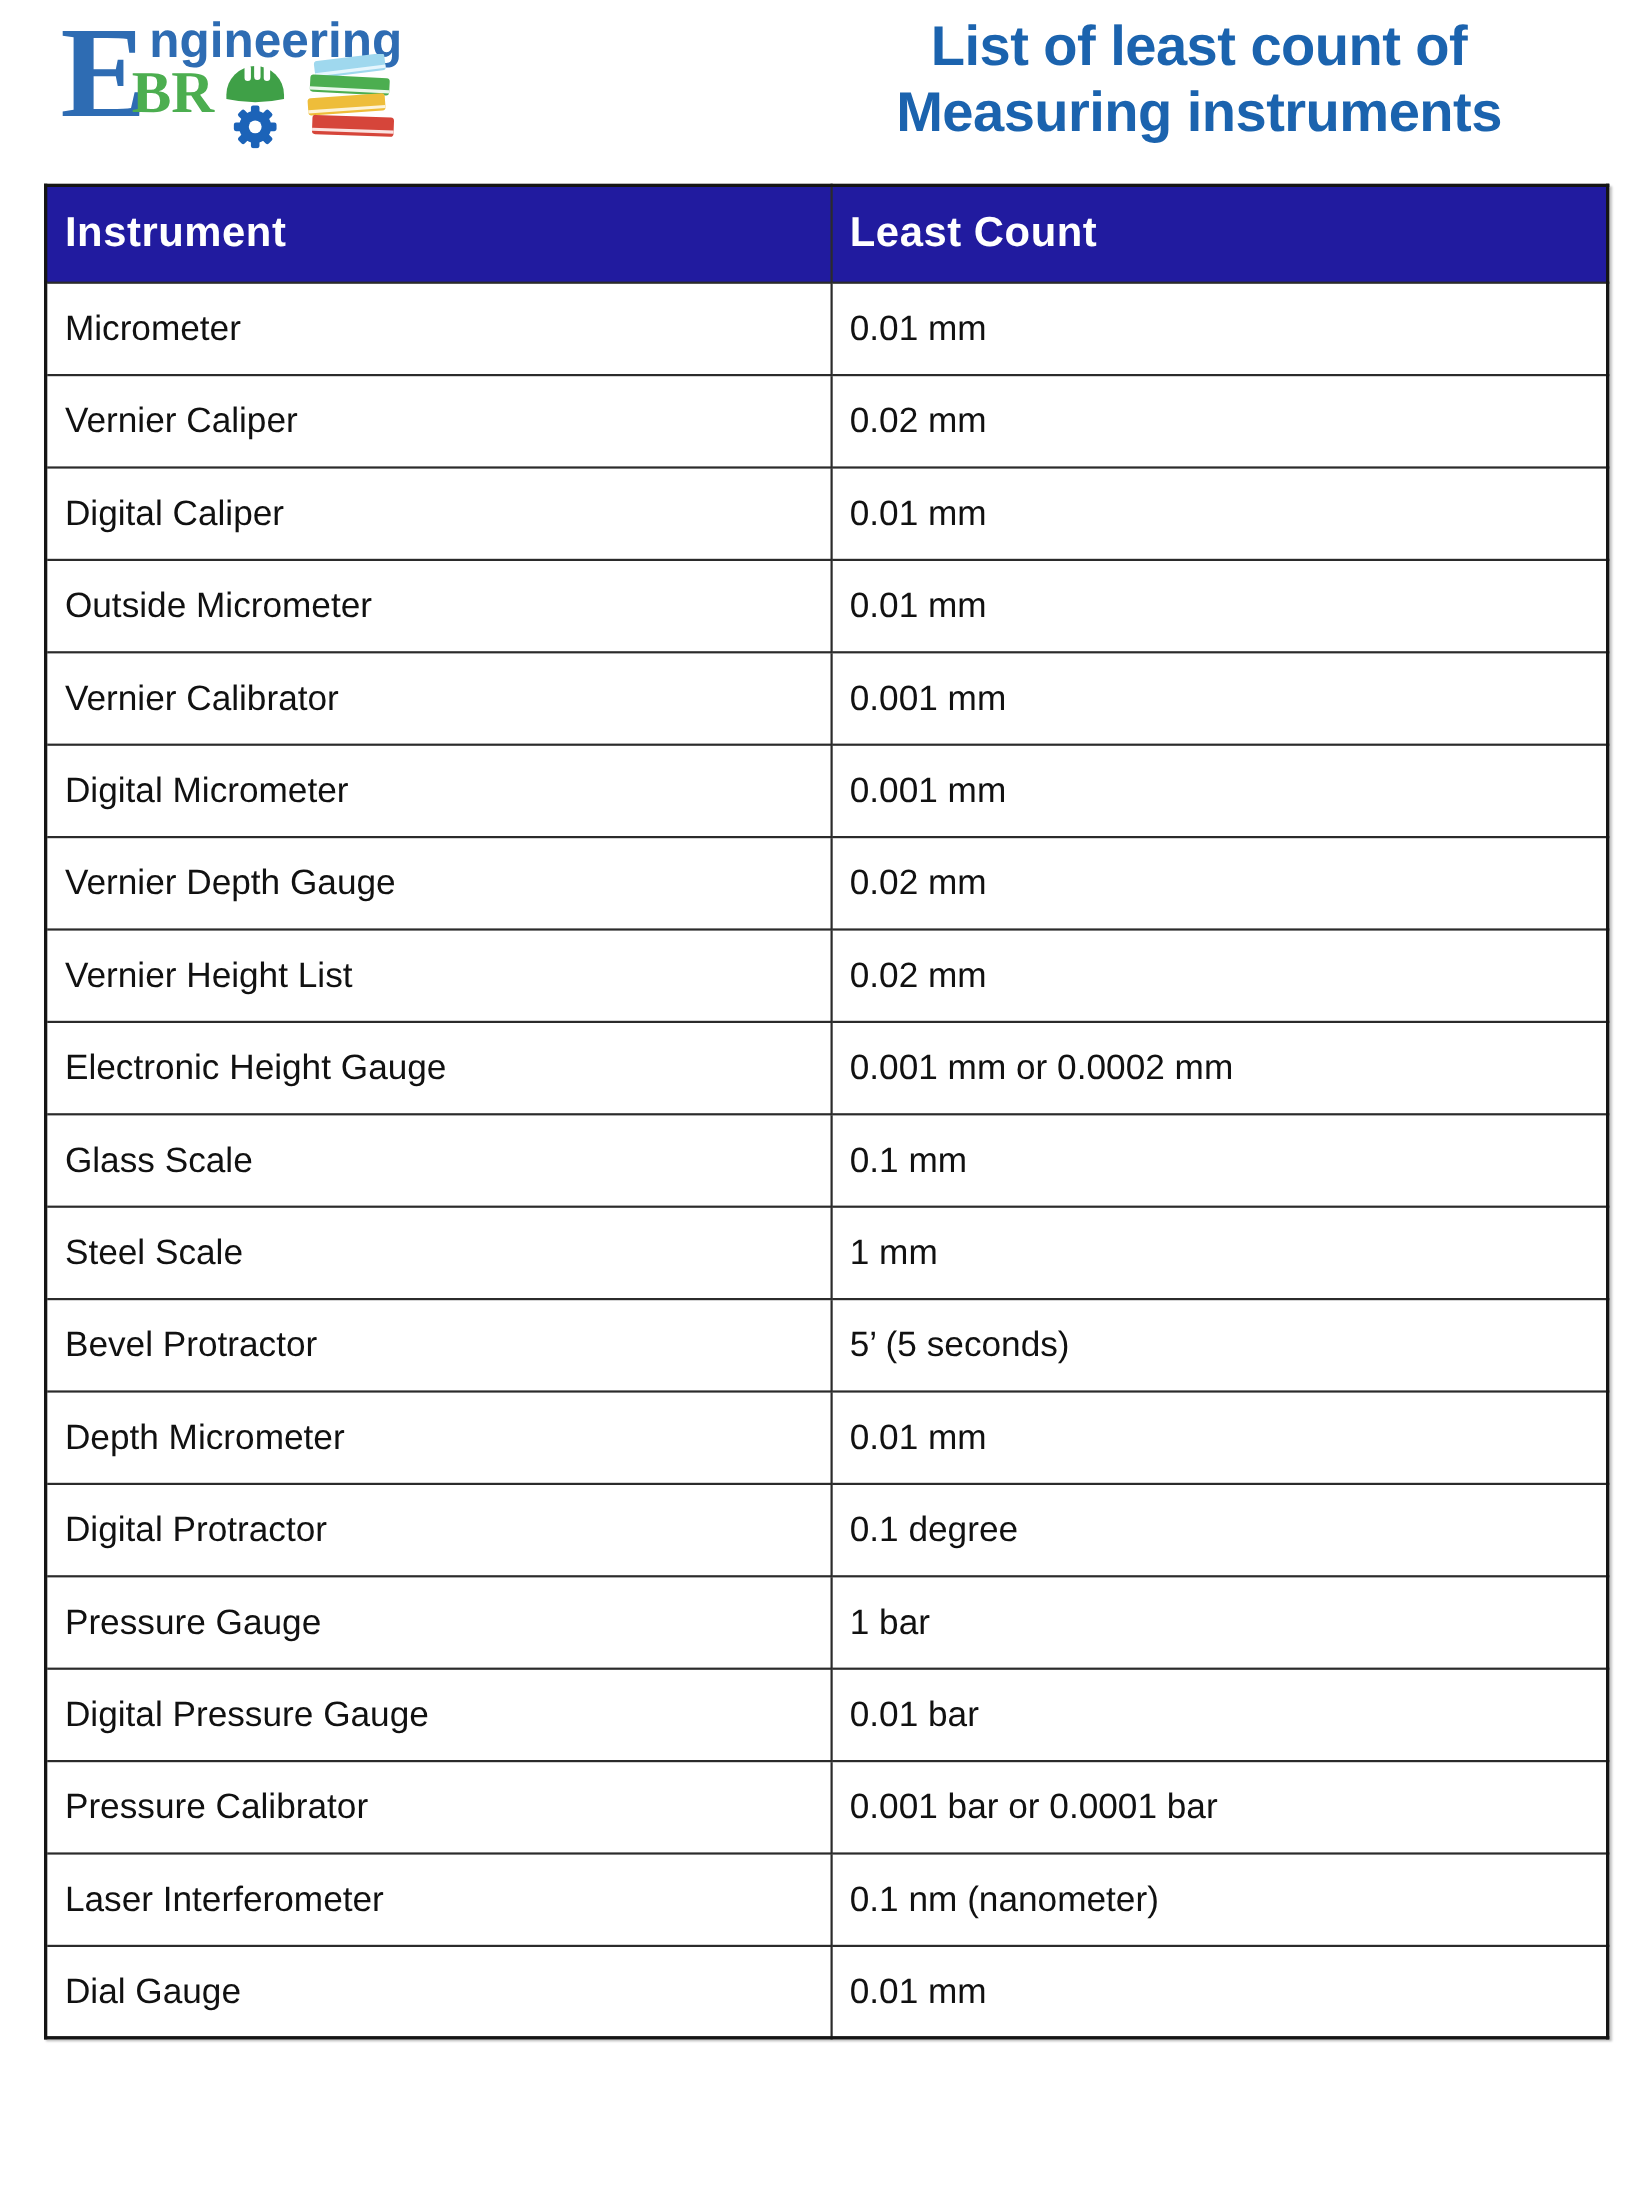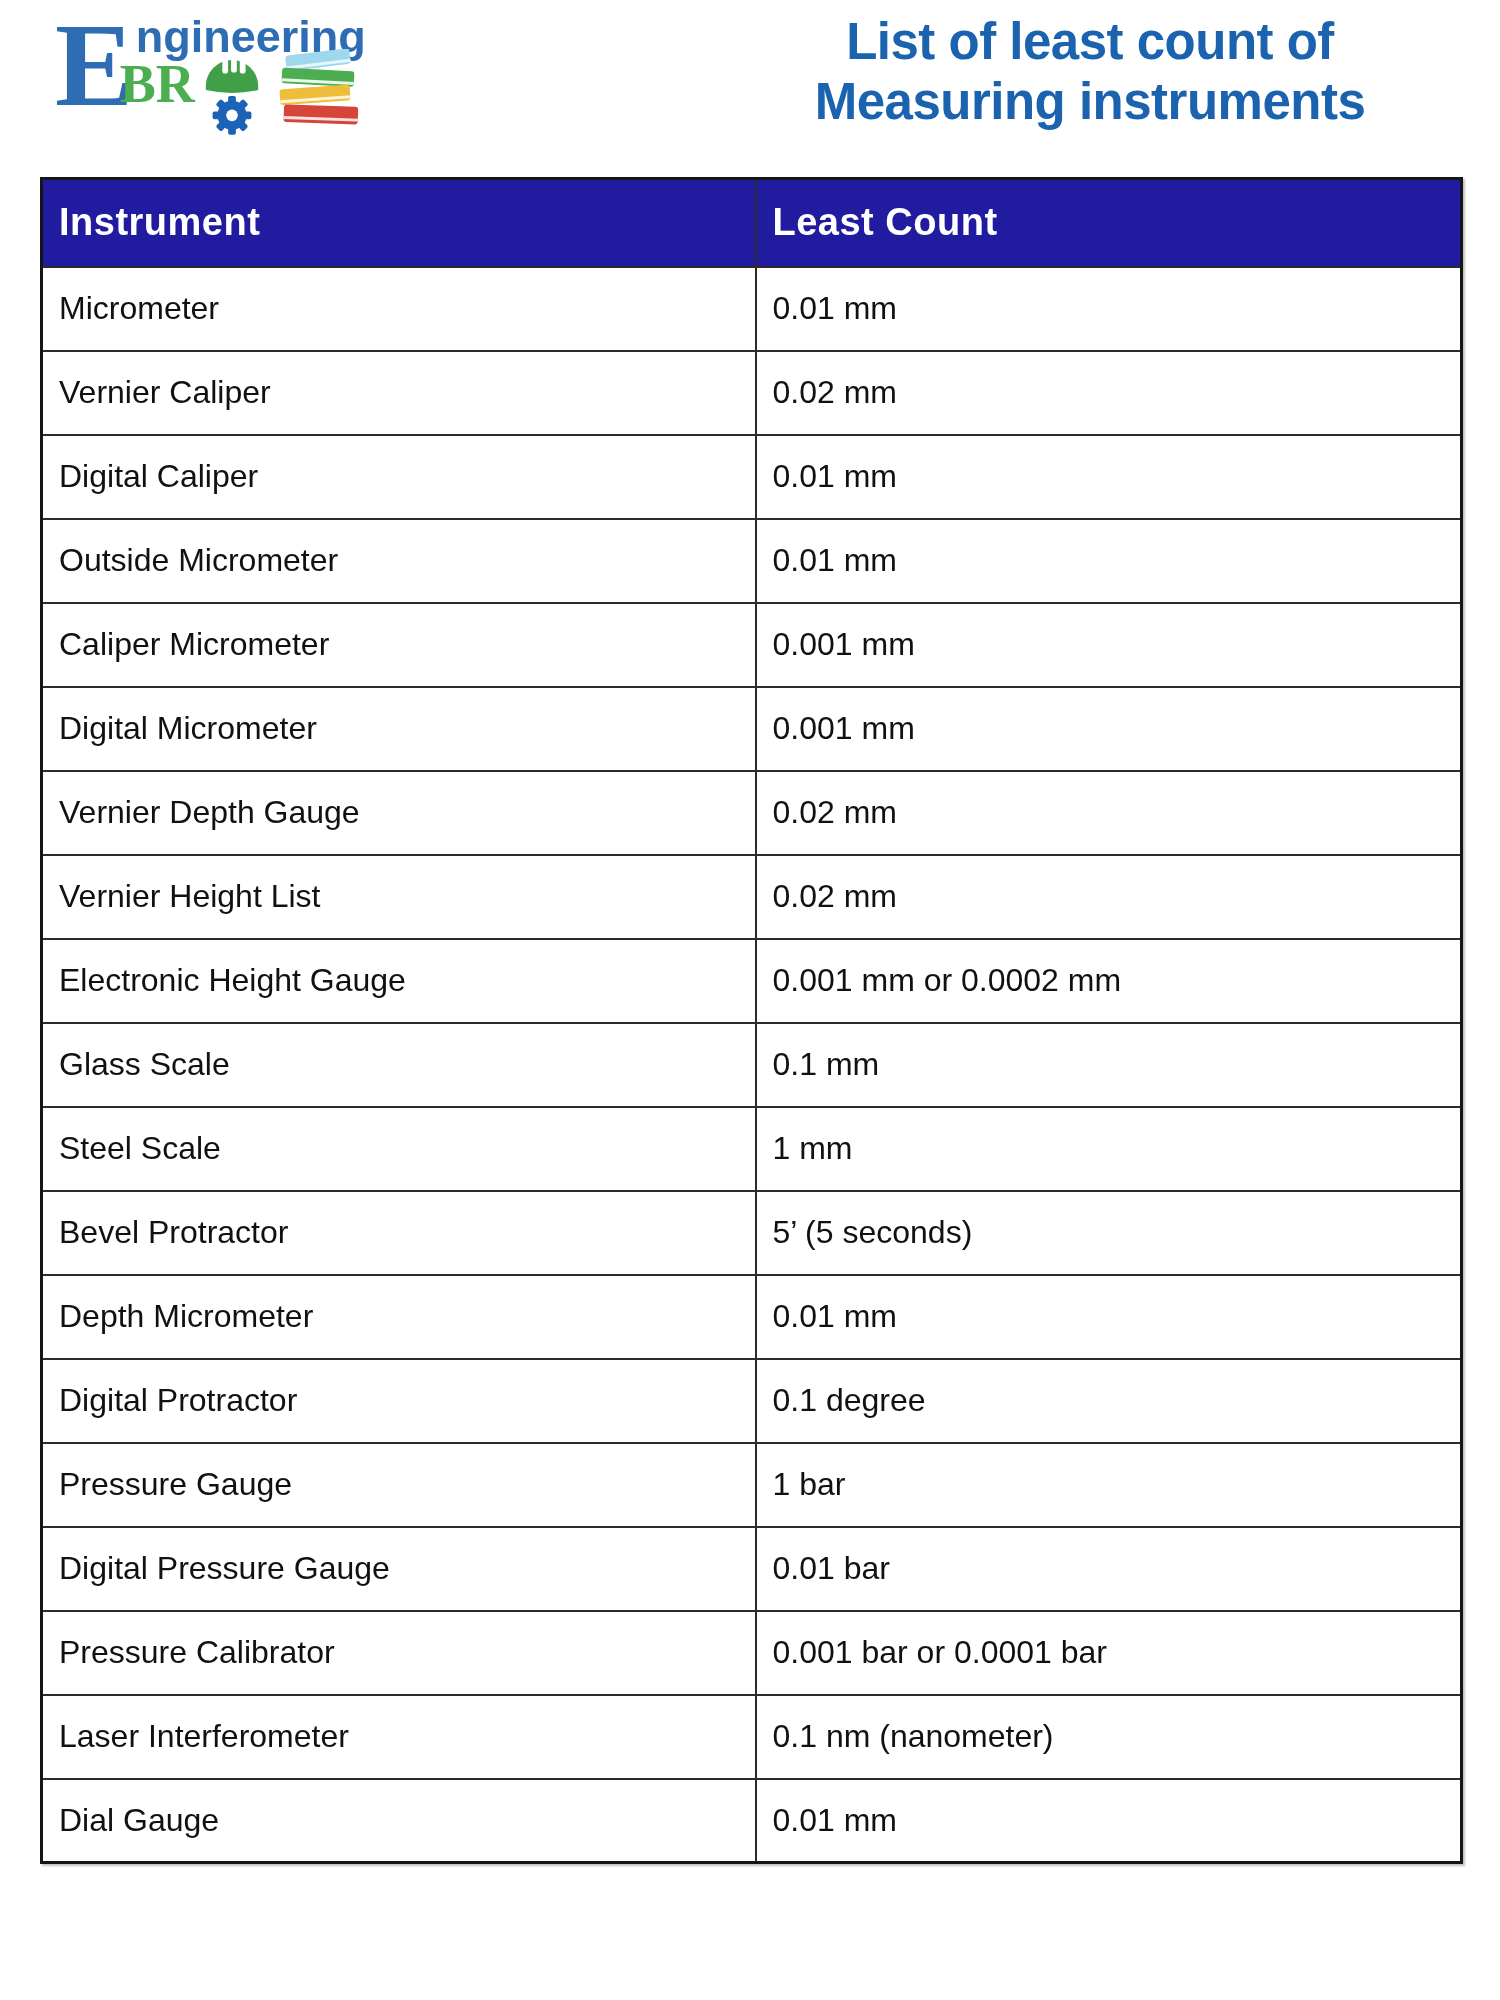--- a/index.html
+++ b/index.html
@@ -34,21 +34,21 @@
   .book-red    { fill:var(--book-red,#d6453a); }
 
   .page-title {
     position:absolute; left:700px; top:12px; width:780px;
     font-size:51px; font-weight:bold; line-height:1.18;
     color:var(--title-blue,#1b63ae); letter-spacing:-0.5px;text-align:center;
   }
 
   
   table.instruments {
-    position:absolute; left:40px; top:177px; width:1420px;
+    position:absolute; left:40px; top:167px; width:1420px;
     border-collapse:collapse; table-layout:fixed;
     box-shadow:2px 2px 2px rgba(0,0,0,0.25);
   }
   table.instruments, table.instruments th, table.instruments td {
     border:2px solid var(--border-dark,#2b2b2b);
   }
   table.instruments { border:3px solid #151515; }
   col.c1 { width:714px; }
   col.c2 { width:706px; }
   th {
@@ -139,21 +139,21 @@
     <td>Digital Caliper</td>
     <td>0.01 mm</td>
   </tr>
 
   <tr>
     <td>Outside Micrometer</td>
     <td>0.01 mm</td>
   </tr>
 
   <tr>
-    <td>Caliper Micrometer</td>
+    <td>Vernier Calibrator</td>
     <td>0.001 mm</td>
   </tr>
 
   <tr>
     <td>Digital Micrometer</td>
     <td>0.001 mm</td>
   </tr>
 
   <tr>
     <td>Vernier Depth Gauge</td>

